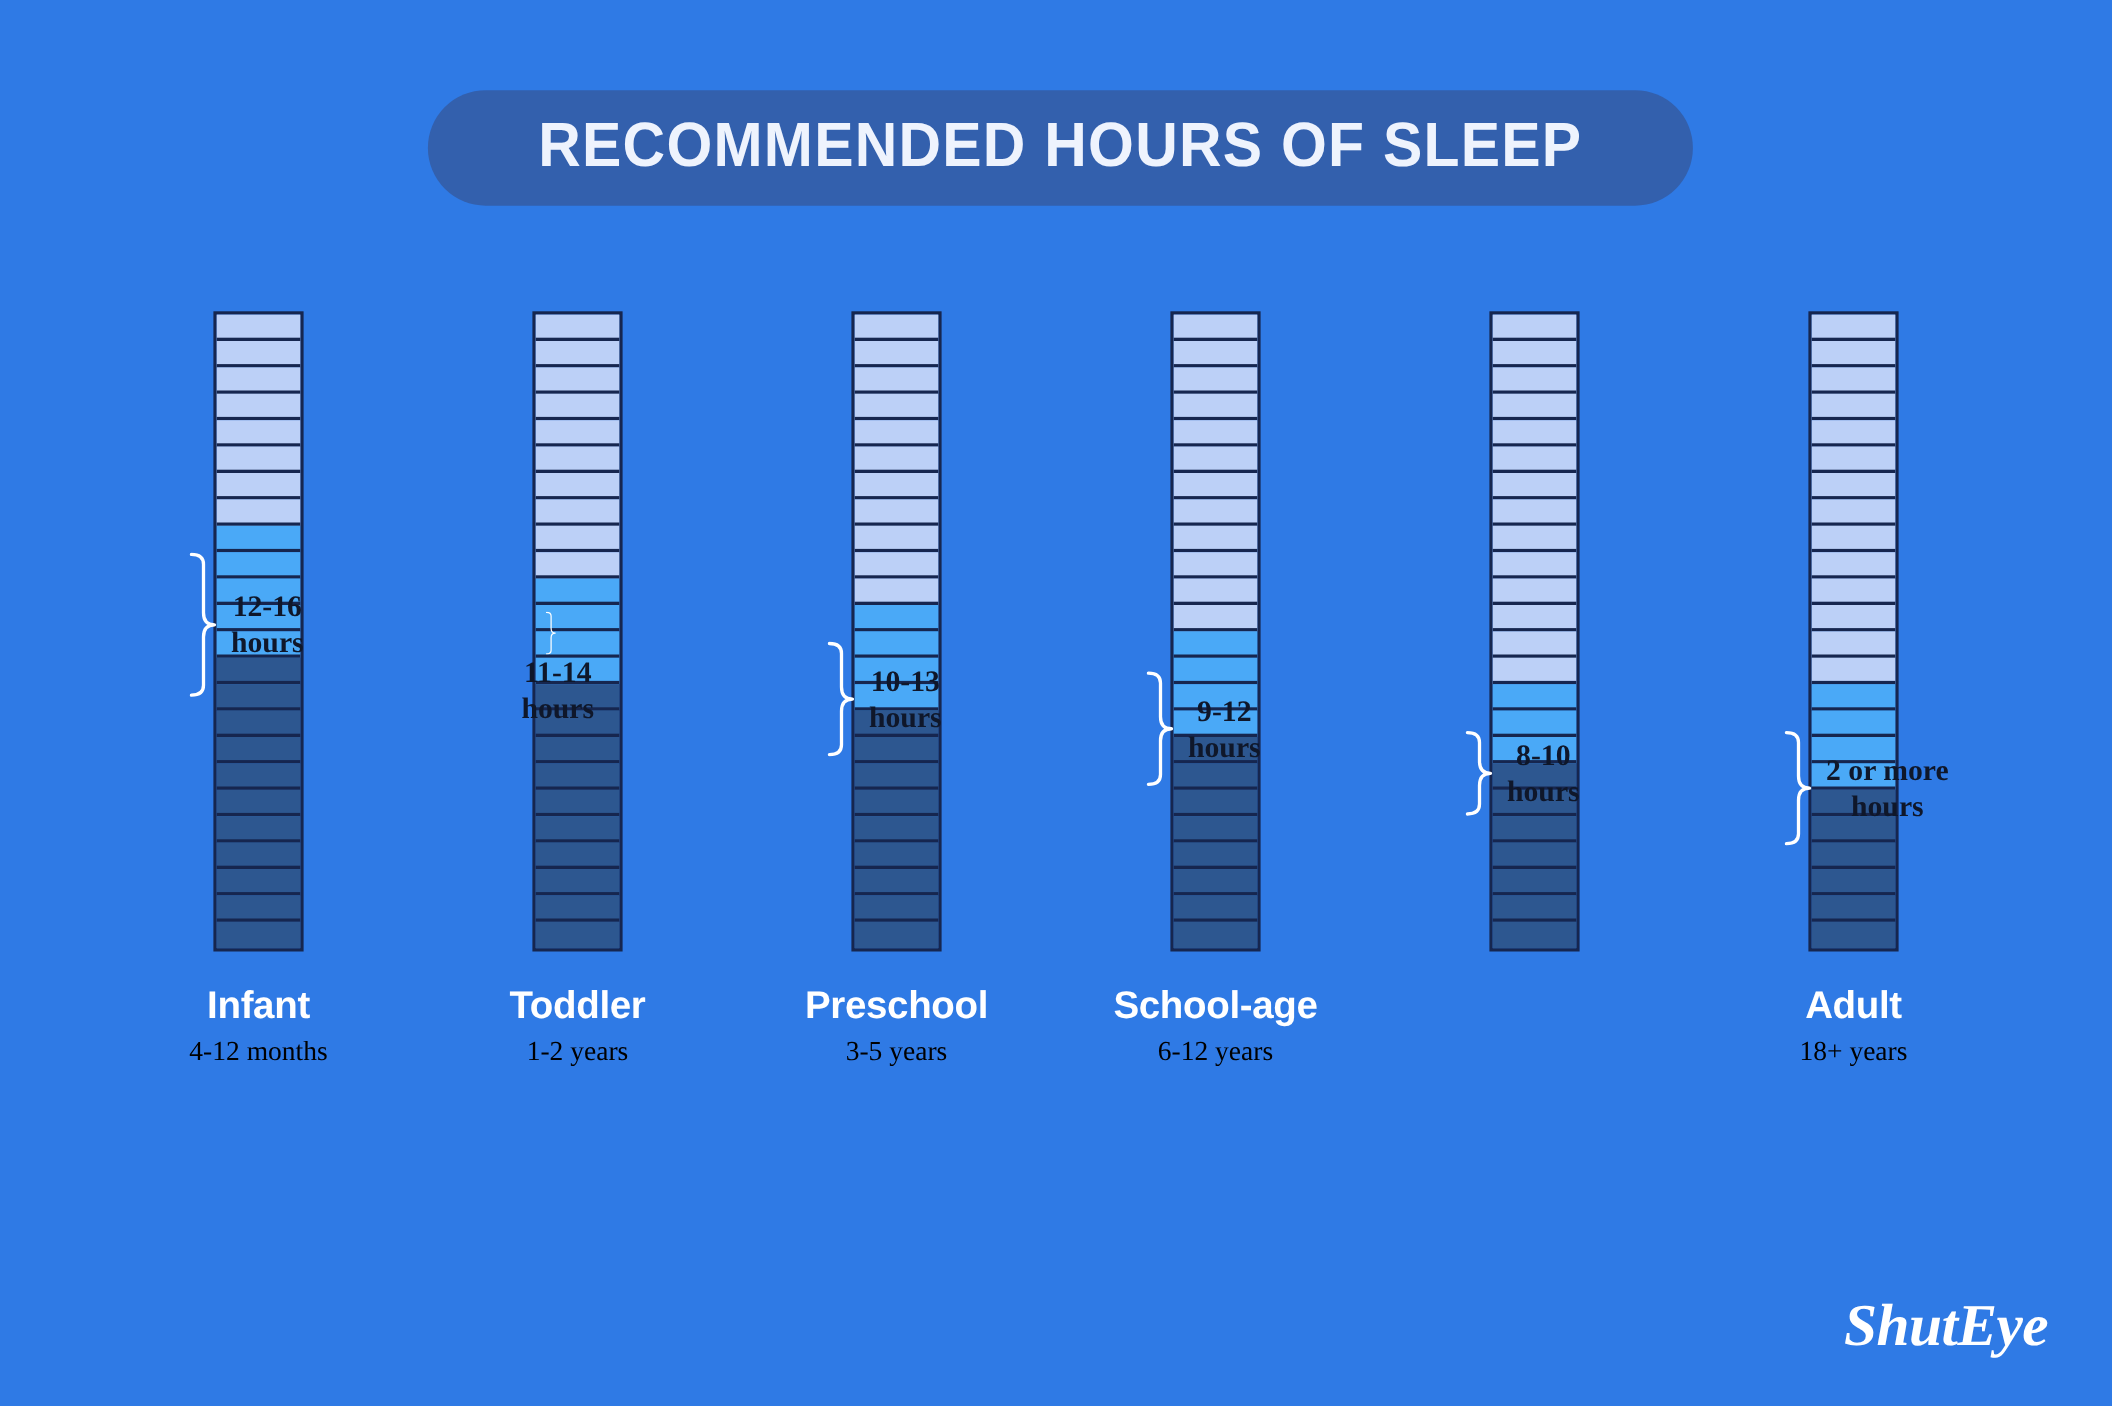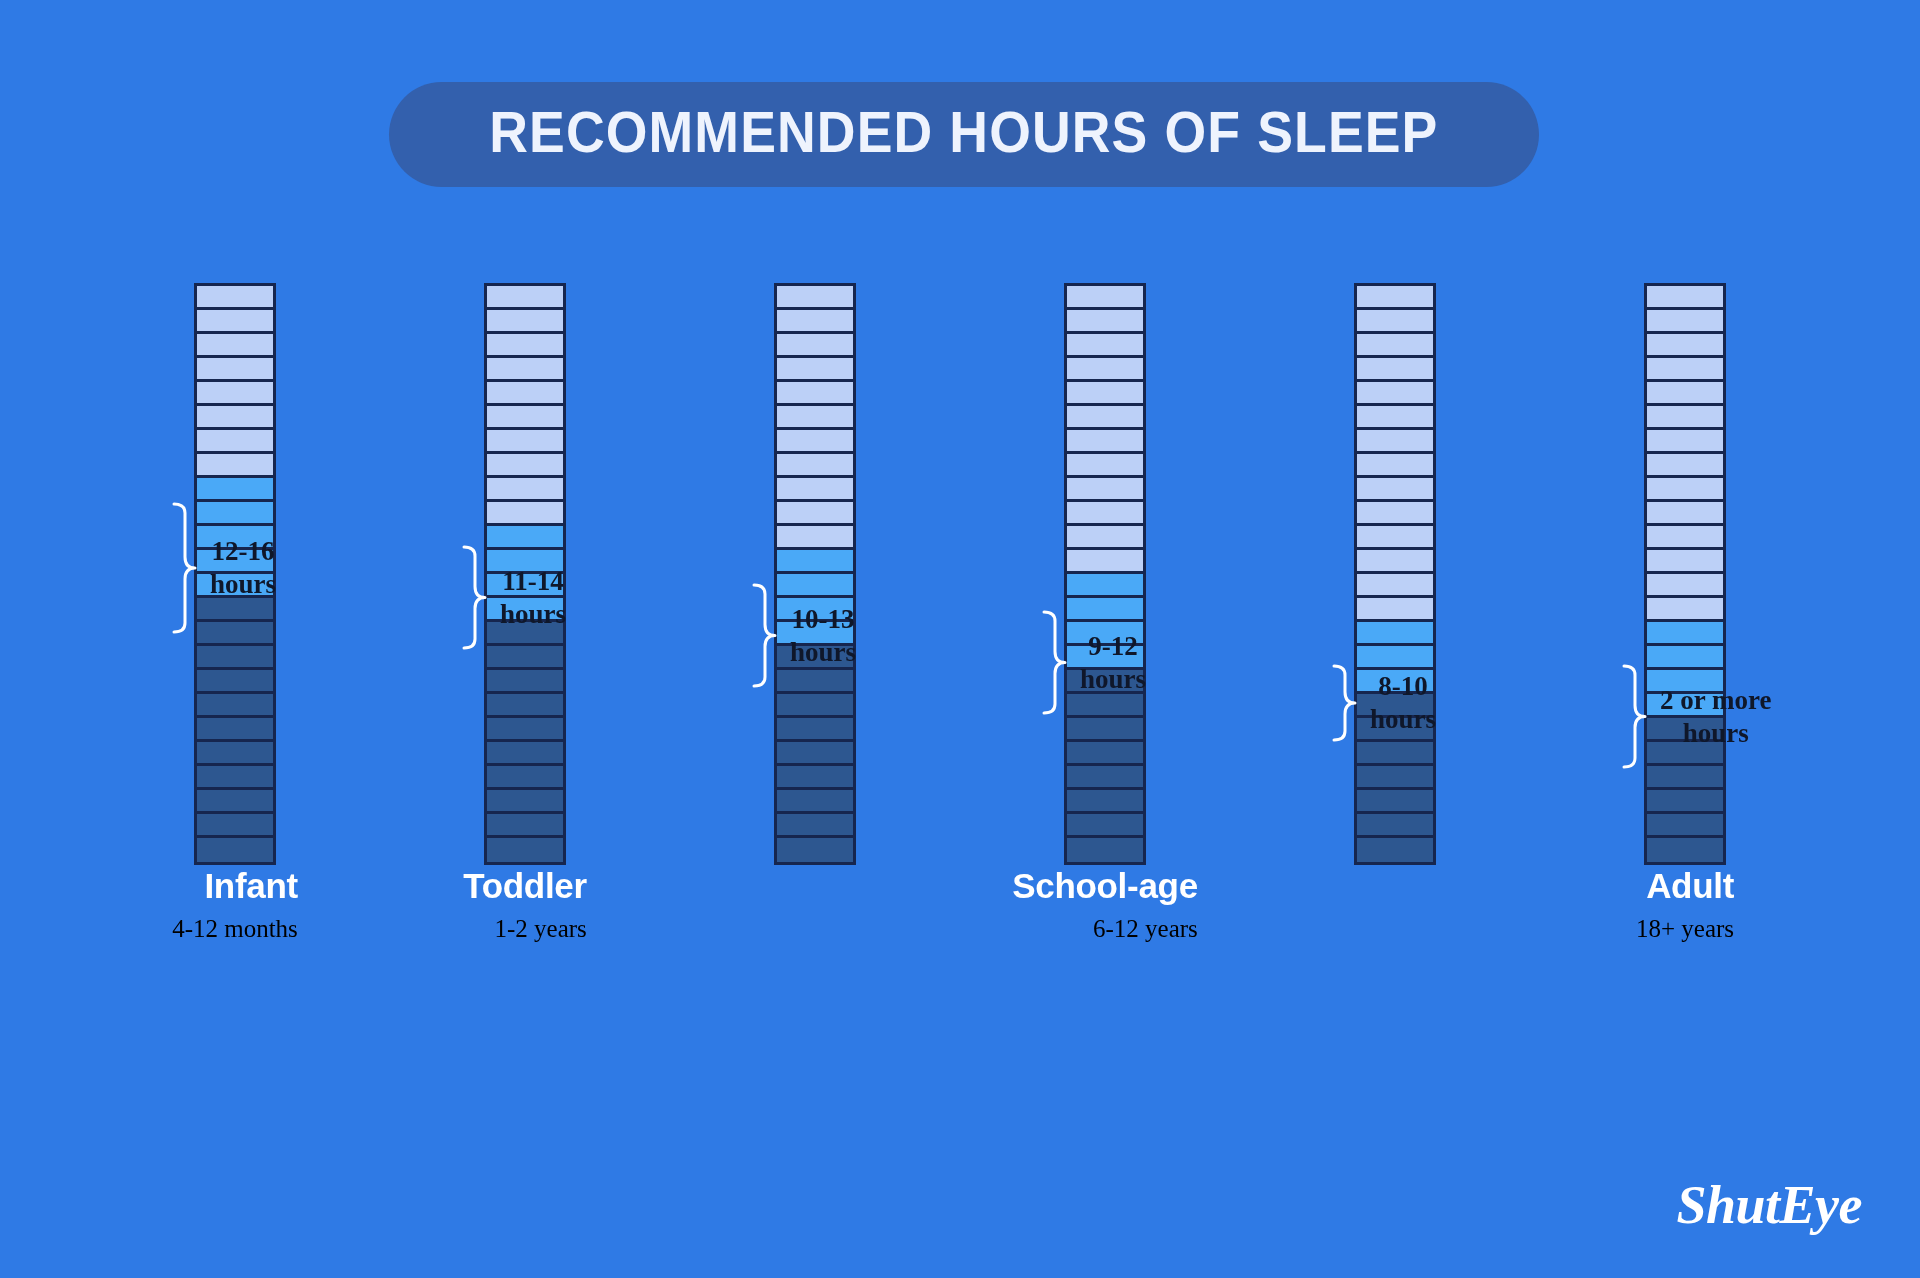--- a/index.html
+++ b/index.html
@@ -106,21 +106,22 @@
     font-size: 27px;
     line-height: 1.22;
     text-align: center;
     margin-left: 12px;
     white-space: nowrap;
   }
   .hours-label .l2 { display: block; }
 
   
   .caption {
-    text-align: right;
+    margin-top: 28px;
+    text-align: center;
   }
   .caption-name {
     color: #ffffff;
     font-family: "Liberation Sans", sans-serif;
     font-weight: bold;
     font-size: 35px;
     line-height: 1.18;
     letter-spacing: -0.3px;
   }
   .caption-range {
@@ -216,21 +217,21 @@
           <div class="cell dark"></div>
           <div class="cell dark"></div>
           <div class="cell dark"></div>
           <div class="cell dark"></div>
           <div class="cell dark"></div>
           <div class="cell dark"></div>
           <div class="cell dark"></div>
           <div class="cell dark"></div>
           <div class="cell dark"></div>
         </div>
-        <div class="annotation" style="top: 262px; height: 105px;">
+        <div class="annotation" style="top: 273px; height: 105px; flex-direction: column;">
           <svg class="brace" width="26" height="105" viewBox="0 0 26 105">
             <path d="M 2 2 Q 13 2 13 11 L 13 41.5 Q 13 52.5 23 52.5 Q 13 52.5 13 63.5 L 13 94 Q 13 103 2 103" fill="none" stroke="#ffffff" stroke-width="3" stroke-linecap="round" stroke-linejoin="round"></path>
           </svg>
           <div class="hours-label"><span>11-14</span><span class="l2">hours</span></div>
         </div>
         <div class="caption">
           <div class="caption-name">Toddler</div>
           <div class="caption-range">1-2 years</div>
         </div>
       </div>
@@ -260,20 +261,24 @@
           <div class="cell dark"></div>
           <div class="cell dark"></div>
           <div class="cell dark"></div>
         </div>
         <div class="annotation" style="top: 300px; height: 105px;">
           <svg class="brace" width="26" height="105" viewBox="0 0 26 105">
             <path d="M 2 2 Q 13 2 13 11 L 13 41.5 Q 13 52.5 23 52.5 Q 13 52.5 13 63.5 L 13 94 Q 13 103 2 103" fill="none" stroke="#ffffff" stroke-width="3" stroke-linecap="round" stroke-linejoin="round"></path>
           </svg>
           <div class="hours-label"><span>10-13</span><span class="l2">hours</span></div>
         </div>
+        <div class="caption">
+          <div class="caption-name">Preschool</div>
+          <div class="caption-range">3-5 years</div>
+        </div>
       </div>
       <div class="column">
         <div class="bar">
           <div class="cell light"></div>
           <div class="cell light"></div>
           <div class="cell light"></div>
           <div class="cell light"></div>
           <div class="cell light"></div>
           <div class="cell light"></div>
           <div class="cell light"></div>

